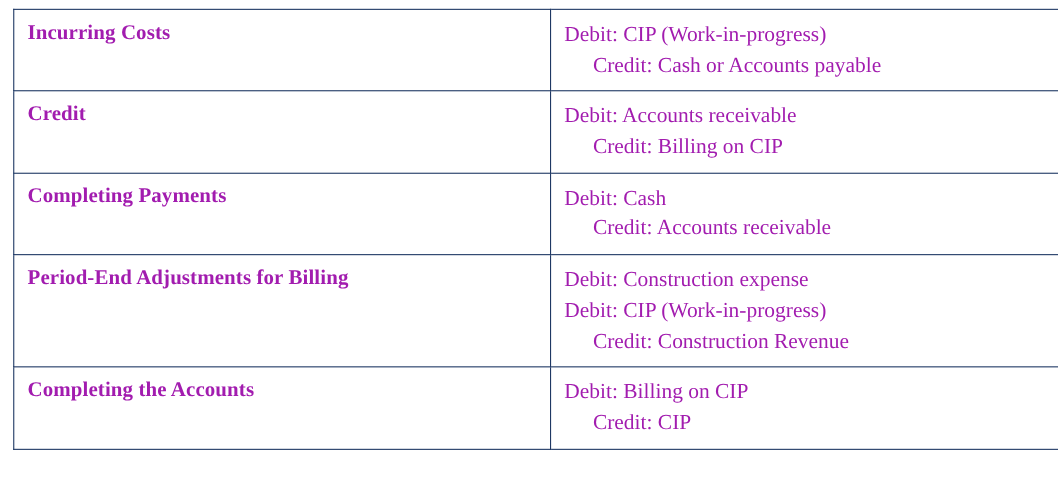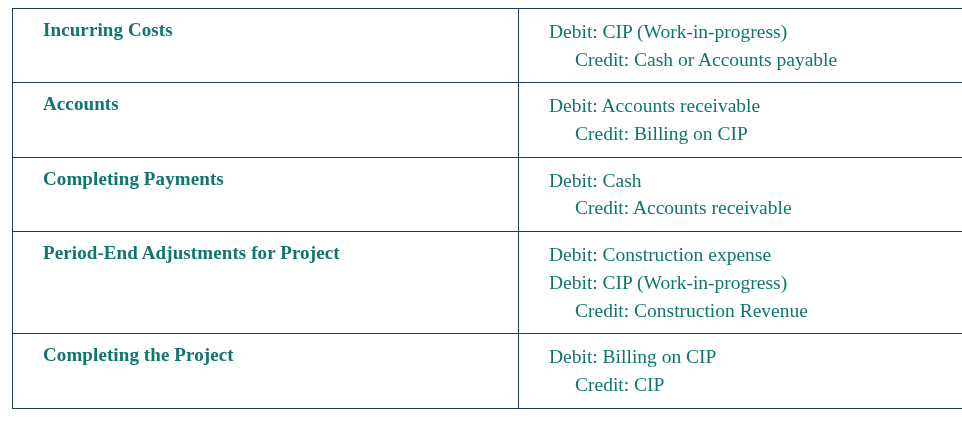--- a/index.html
+++ b/index.html
@@ -22,22 +22,22 @@
     padding: 8px 10px 8px 12px;
   }
   table.journal-table {
     border-collapse: collapse;
     width: 940px;
     table-layout: fixed;
   }
   table.journal-table td {
     border: 1px solid #1F3864;
     vertical-align: top;
-    padding: 9px 10px 9px 30px;
-    color: #0f766e;
+    padding: 9px 10px 9px 12px;
+    color: #a21caf;
   }
   td.col-event {
     width: 465px;
     font-weight: bold;
     font-size: 19px;
     line-height: 1.25;
     letter-spacing: 0.1px;
   }
   td.col-entry {
     width: 475px;
@@ -61,46 +61,46 @@
 
       <tr>
         <td class="col-event">Incurring Costs</td>
         <td class="col-entry">
           <div class="entry-line debit">Debit: CIP (Work-in-progress)</div>
           <div class="entry-line credit">Credit: Cash or Accounts payable</div>
         </td>
       </tr>
 
       <tr>
-        <td class="col-event">Accounts</td>
+        <td class="col-event">Credit</td>
         <td class="col-entry">
           <div class="entry-line debit">Debit: Accounts receivable</div>
           <div class="entry-line credit">Credit: Billing on CIP</div>
         </td>
       </tr>
 
       <tr>
         <td class="col-event">Completing Payments</td>
         <td class="col-entry">
           <div class="entry-line debit">Debit: Cash</div>
           <div class="entry-line credit">Credit: Accounts receivable</div>
         </td>
       </tr>
 
       <tr>
-        <td class="col-event">Period-End Adjustments for Project</td>
+        <td class="col-event">Period-End Adjustments for Billing</td>
         <td class="col-entry">
           <div class="entry-line debit">Debit: Construction expense</div>
           <div class="entry-line debit">Debit: CIP (Work-in-progress)</div>
           <div class="entry-line credit">Credit: Construction Revenue</div>
         </td>
       </tr>
 
       <tr>
-        <td class="col-event">Completing the Project</td>
+        <td class="col-event">Completing the Accounts</td>
         <td class="col-entry">
           <div class="entry-line debit">Debit: Billing on CIP</div>
           <div class="entry-line credit">Credit: CIP</div>
         </td>
       </tr>
 
     </tbody>
   </table>
 </div>
 

